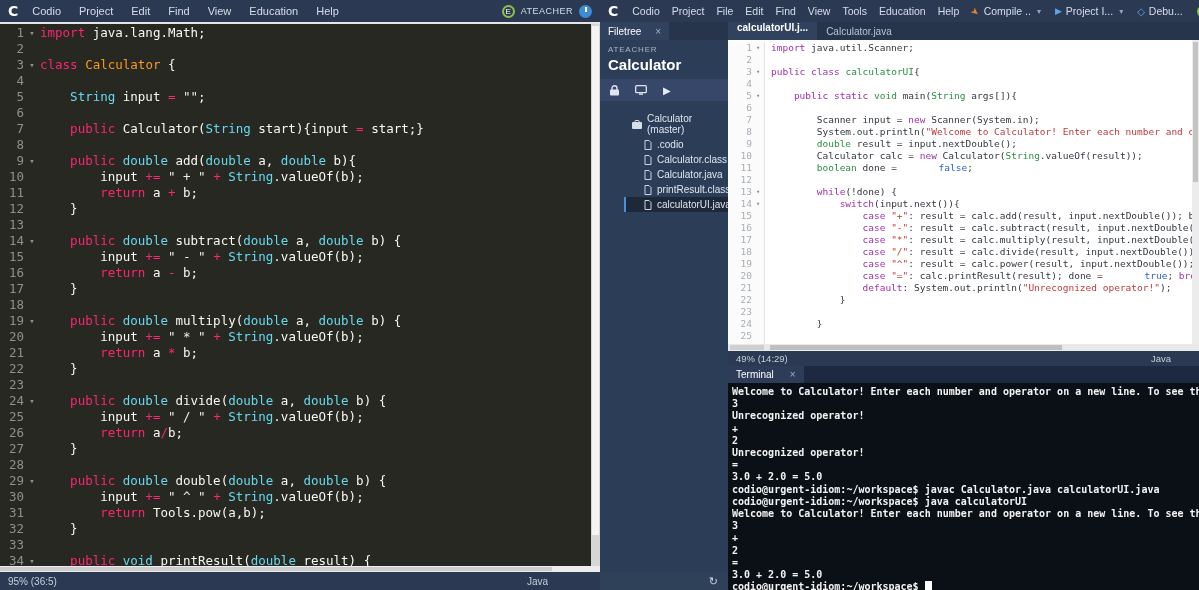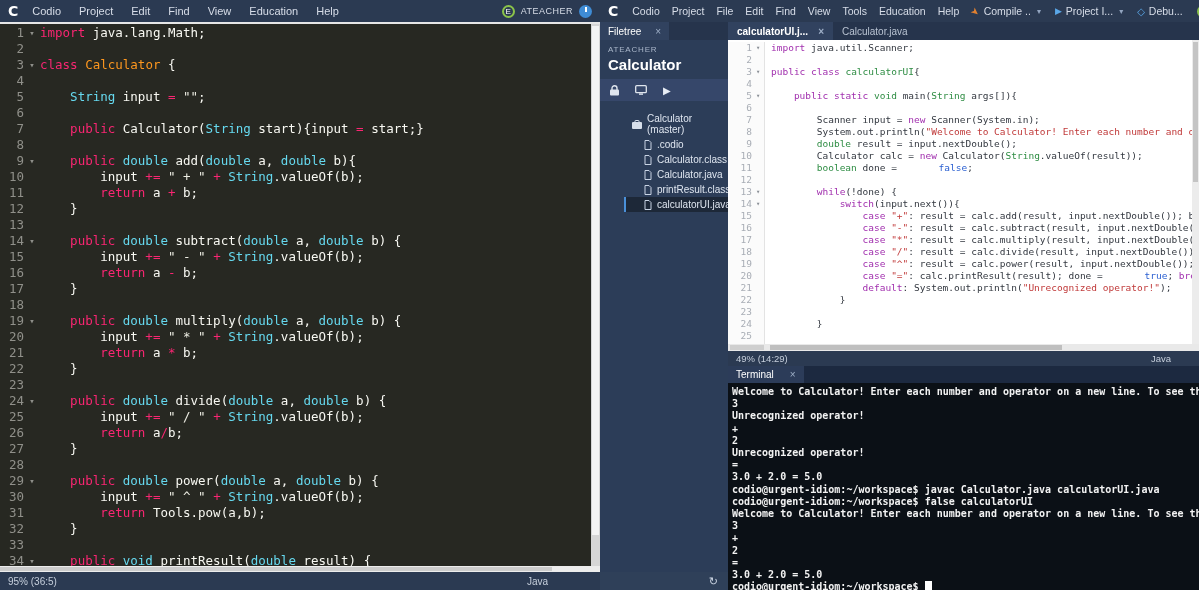--- a/index.html
+++ b/index.html
@@ -73,21 +73,21 @@
   .ft-row.root { padding-left:8px; }
   .ft-row.sel { background:#1d2838; border-left:2px solid #4a90d9; padding-left:18px; }
   .ft-bottom { margin-top:auto; height:18px; background:#2f4059; display:flex; align-items:center;
                justify-content:flex-end; padding:0 10px; color:#cfd8e6; font-size:11px; flex:none; }
 
   
   .rmain { flex:1; display:flex; flex-direction:column; min-width:0; }
   .red-sec { height:344px; display:flex; flex-direction:column; flex:none; }
   .ed-tabbar { height:18px; background:#26344c; display:flex; font-size:10px; color:#b9c3d2; flex:none; }
   .etab { display:flex; align-items:center; gap:10px; padding:0 9px; }
-  .etab.active { background:#31425f; color:#fff; font-weight:bold; }
+  .etab.active { background:#31425f; color:#fff; font-weight:bold;flex-direction:column; }
   .ed-body { flex:1; display:flex; min-height:0; background:#fff; }
   .ed-light { flex:1; background:#fff; padding-top:2px; }
   .ed-light .line { height:12px; line-height:12px; font-size:9.5px; }
   .ed-light .gut { background:#fbfbfb; border-right:1px solid #e3e3e3; margin-right:6px; }
   .ed-light .ln { width:24px; color:#a8adb5; }
   .ed-light .fold { width:12px; color:#8a8f96; font-size:7px; }
   .ed-light .code { color:#333840; }
   .ed-light .k { color:#a12fae; } .ed-light .t { color:#2f8d44; }
   .ed-light .s { color:#c03a3a; } .ed-light .b { color:#2a5fd1;margin-left:36px; } .ed-light .d { color:#333840; }
   .vscroll.light { width:7px; background:#ececec; }
@@ -329,21 +329,21 @@
               <span class="ln">28</span>
               <span class="fold"></span>
             </span>
             <span class="code"></span>
           </div>
           <div class="line">
             <span class="gut">
               <span class="ln">29</span>
               <span class="fold">▾</span>
             </span>
-            <span class="code"><span class="d">    </span><span class="k">public</span><span class="d"> </span><span class="t">double</span><span class="d"> power(</span><span class="t">double</span><span class="d"> a, </span><span class="t">double</span><span class="d"> b) {</span></span>
+            <span class="code"><span class="d">    </span><span class="k">public</span><span class="d"> </span><span class="t">double</span><span class="d"> double(</span><span class="t">double</span><span class="d"> a, </span><span class="t">double</span><span class="d"> b) {</span></span>
           </div>
           <div class="line">
             <span class="gut">
               <span class="ln">30</span>
               <span class="fold"></span>
             </span>
             <span class="code"><span class="d">        input </span><span class="k">+=</span><span class="d"> </span><span class="s">" ^ "</span><span class="d"> </span><span class="k">+</span><span class="d"> </span><span class="t">String</span><span class="d">.valueOf(b);</span></span>
           </div>
           <div class="line">
             <span class="gut">
@@ -728,21 +728,21 @@
           <div class="term-body" id="term">
               <div class="tline">Welcome to Calculator! Enter each number and operator on a new line. To see the r</div>
               <div class="tline">3</div>
               <div class="tline">Unrecognized operator!</div>
               <div class="tline">+</div>
               <div class="tline">2</div>
               <div class="tline">Unrecognized operator!</div>
               <div class="tline">=</div>
               <div class="tline">3.0 + 2.0 = 5.0</div>
               <div class="tline">codio@urgent-idiom:~/workspace$ javac Calculator.java calculatorUI.java</div>
-              <div class="tline">codio@urgent-idiom:~/workspace$ false calculatorUI</div>
+              <div class="tline">codio@urgent-idiom:~/workspace$ java calculatorUI</div>
               <div class="tline">Welcome to Calculator! Enter each number and operator on a new line. To see the r</div>
               <div class="tline">3</div>
               <div class="tline">+</div>
               <div class="tline">2</div>
               <div class="tline">=</div>
               <div class="tline">3.0 + 2.0 = 5.0</div>
               <div class="tline">codio@urgent-idiom:~/workspace$ <span class="cursor"></span></div>
             </div>
         </div>
 

